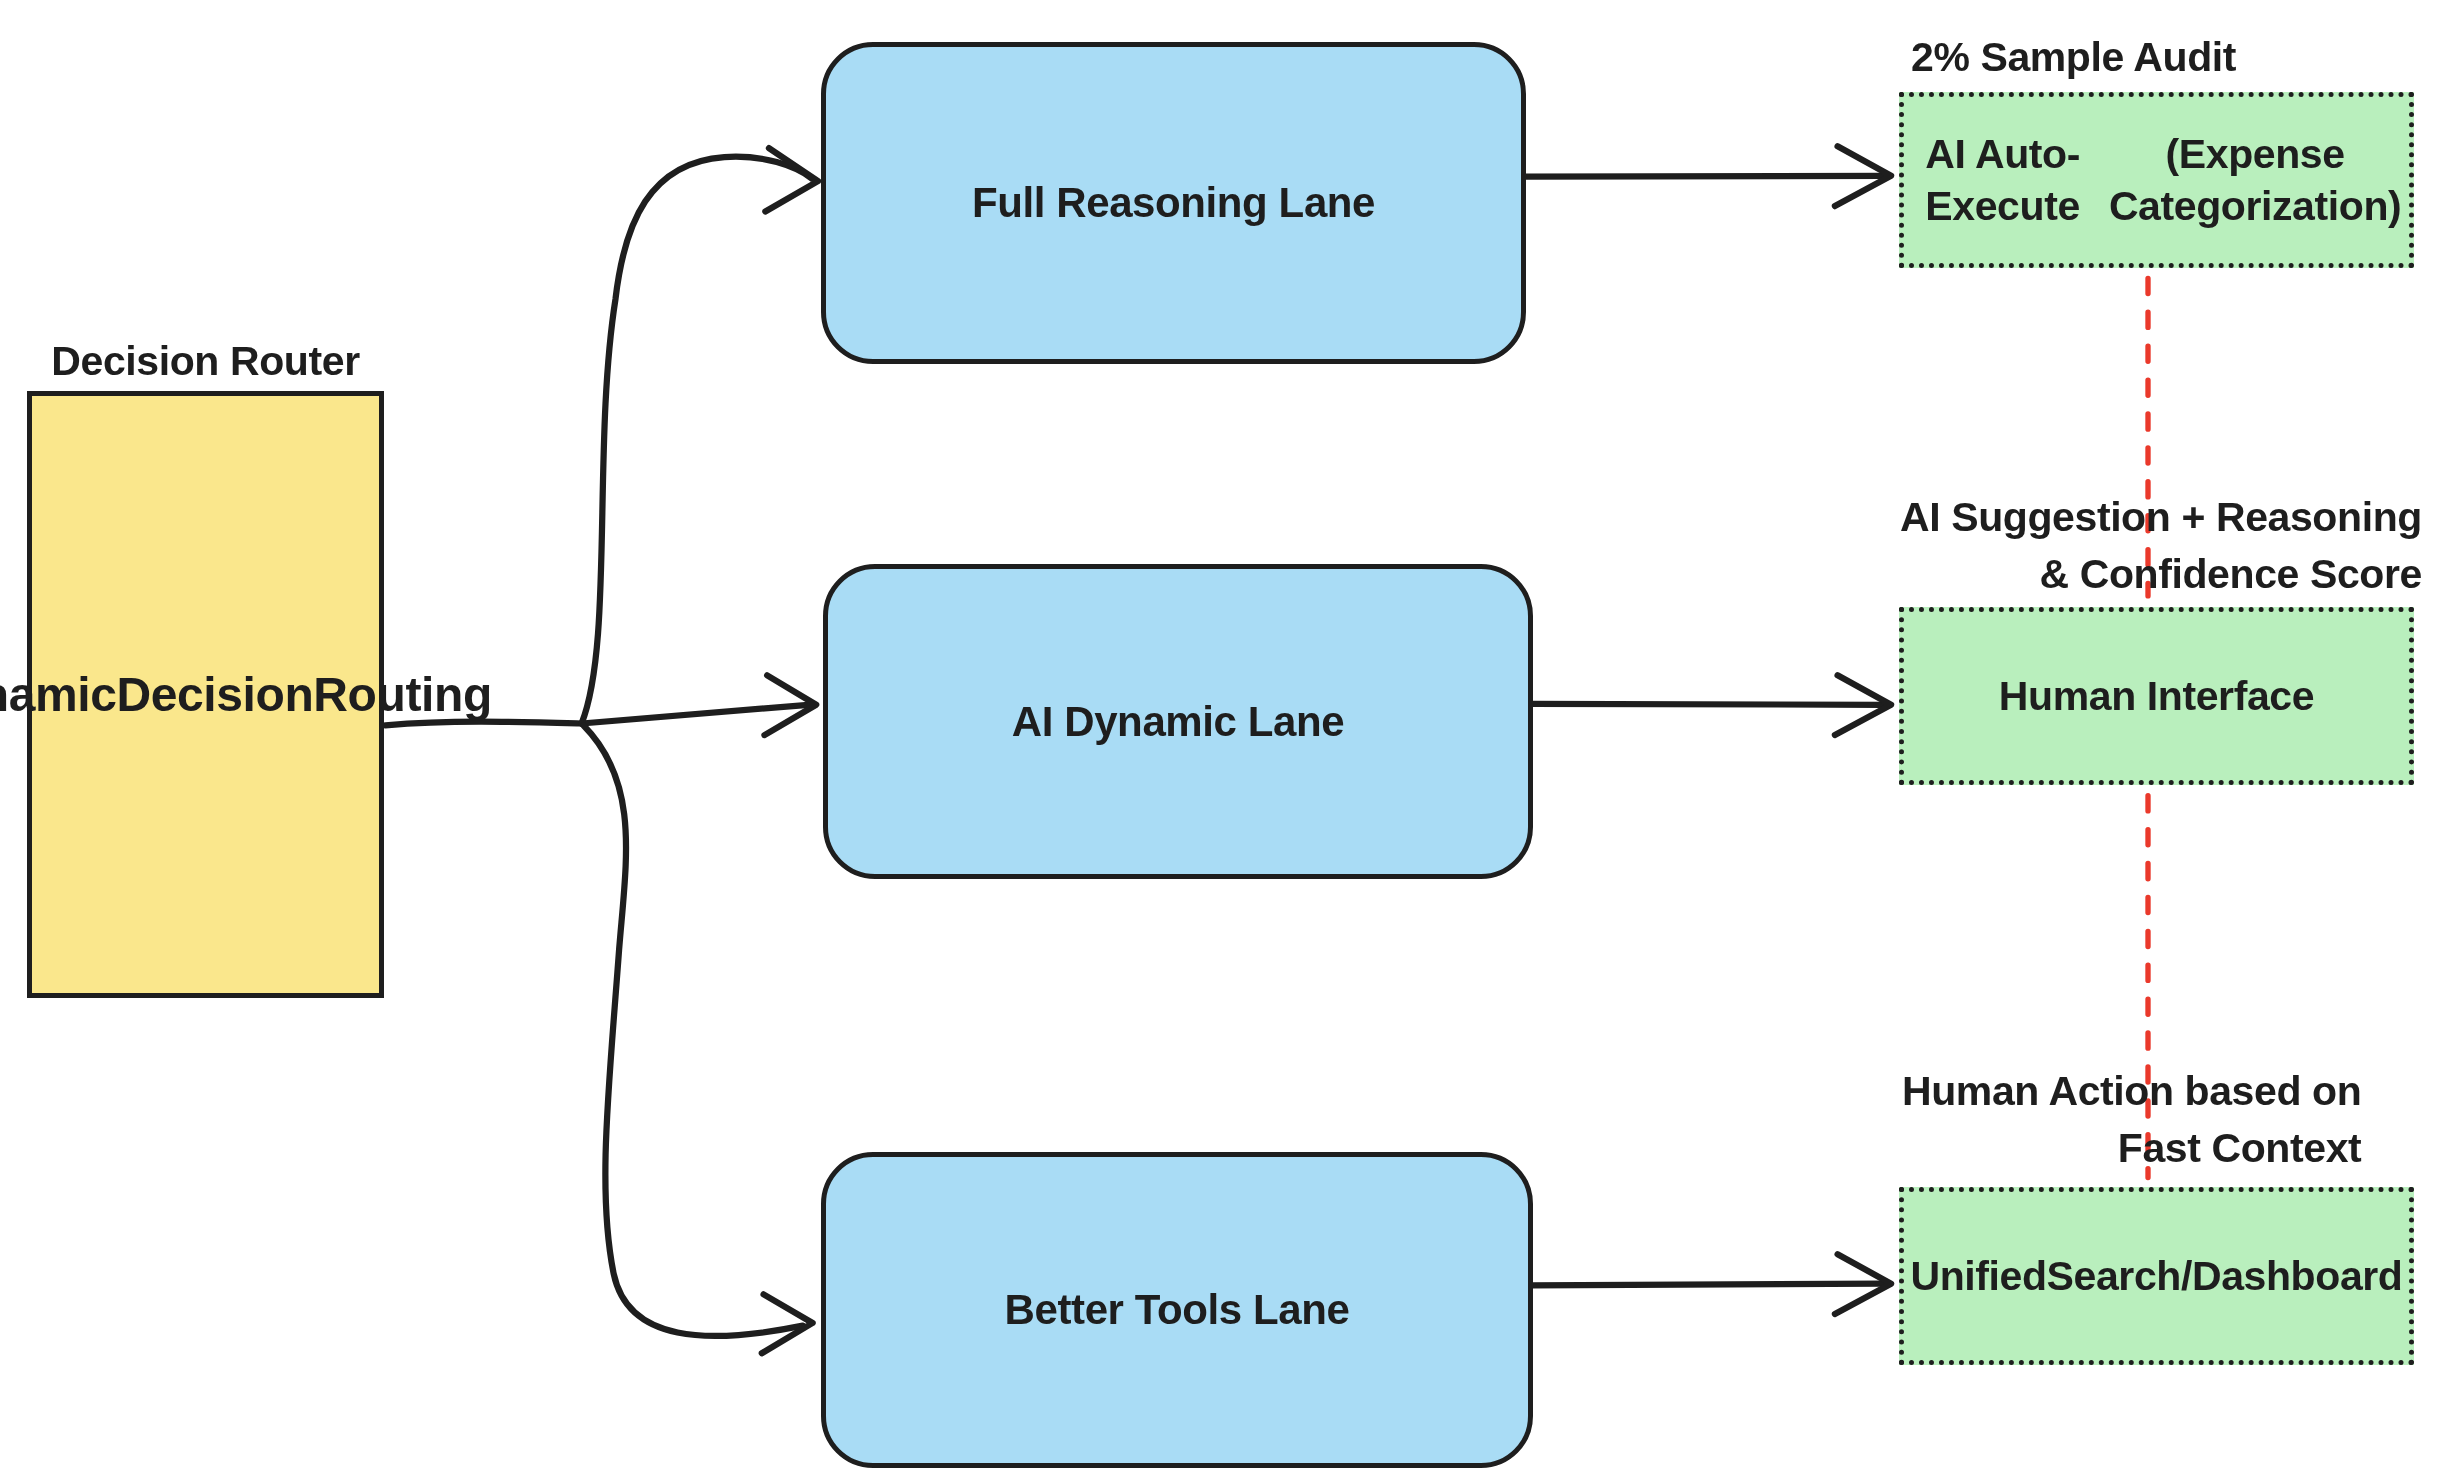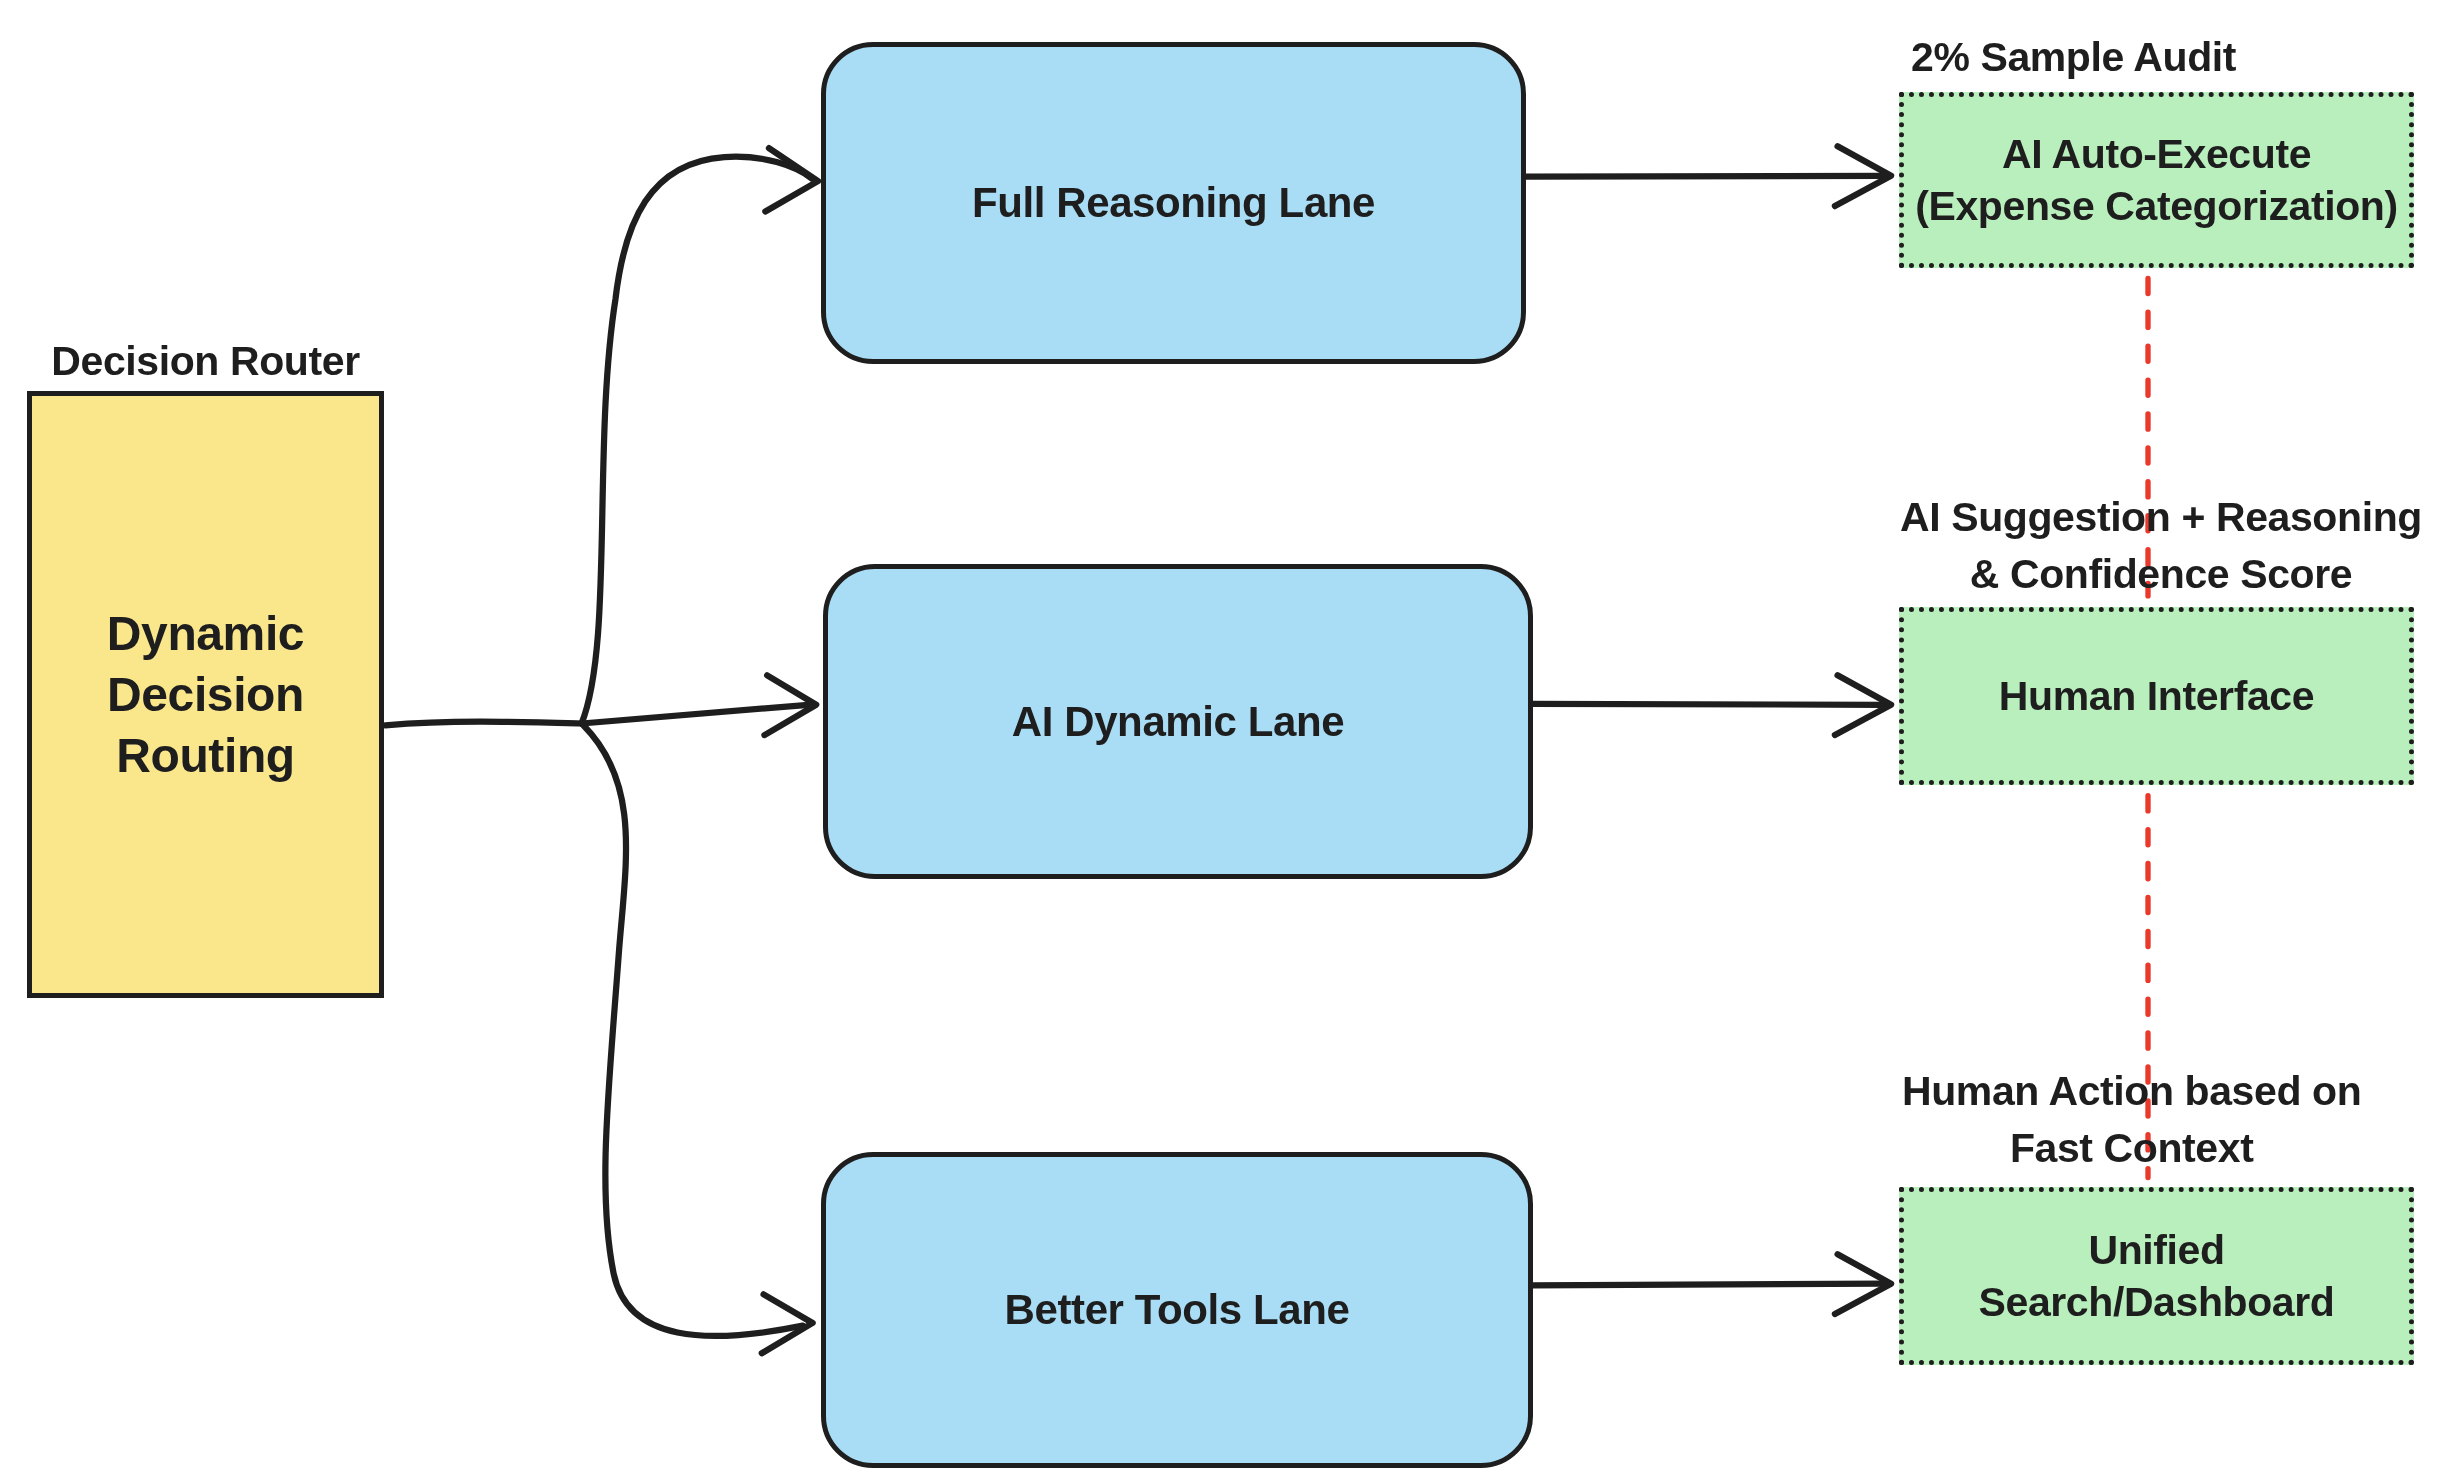--- a/index.html
+++ b/index.html
@@ -9,42 +9,42 @@
   html,body{margin:0;padding:0;background:var(--paper);}
   .canvas{
     position:relative; width:2462px; height:1480px; overflow:hidden;
     background:var(--paper);
     font-family:"Liberation Sans", sans-serif;
     color:var(--ink);
   }
   .edges{position:absolute;left:0;top:0;}
   .box{
     position:absolute; box-sizing:border-box;
-    display:flex; flex-direction:column; align-items:center; justify-content:center;
+    display:flex; flex-direction:row; align-items:center; justify-content:center;
     text-align:center; font-weight:600; letter-spacing:-0.4px;
   }
   .router{
     background:var(--yellow); border:5.4px solid var(--ink);
     font-size:48px; line-height:61px;
   }
   .lane{
     background:var(--blue); border:5.4px solid var(--ink); border-radius:52px;
     font-size:42px;
   }
   .output{
     background:var(--green); border:5.4px dotted var(--ink);
     font-size:41px; line-height:52px;
   }
   .toplabel{
     position:absolute; font-size:41px; line-height:52px; font-weight:600;
     text-align:center; letter-spacing:-0.4px;
   }
   .annotation{
     position:absolute; font-size:41px; line-height:57px; font-weight:600;
-    text-align:center; letter-spacing:-0.4px; white-space:nowrap;
+    text-align:right; letter-spacing:-0.4px; white-space:nowrap;
   }
 </style>
 </head>
 <body>
 
 <div class="canvas">
 
   <svg class="edges" width="2462" height="1480" viewBox="0 0 2760 1659" fill="none" stroke-linecap="round" stroke-linejoin="round">
 
     <path d="M 2408 312 L 2408 668" stroke="var(--red)" stroke-width="6" stroke-dasharray="17 21"></path>

